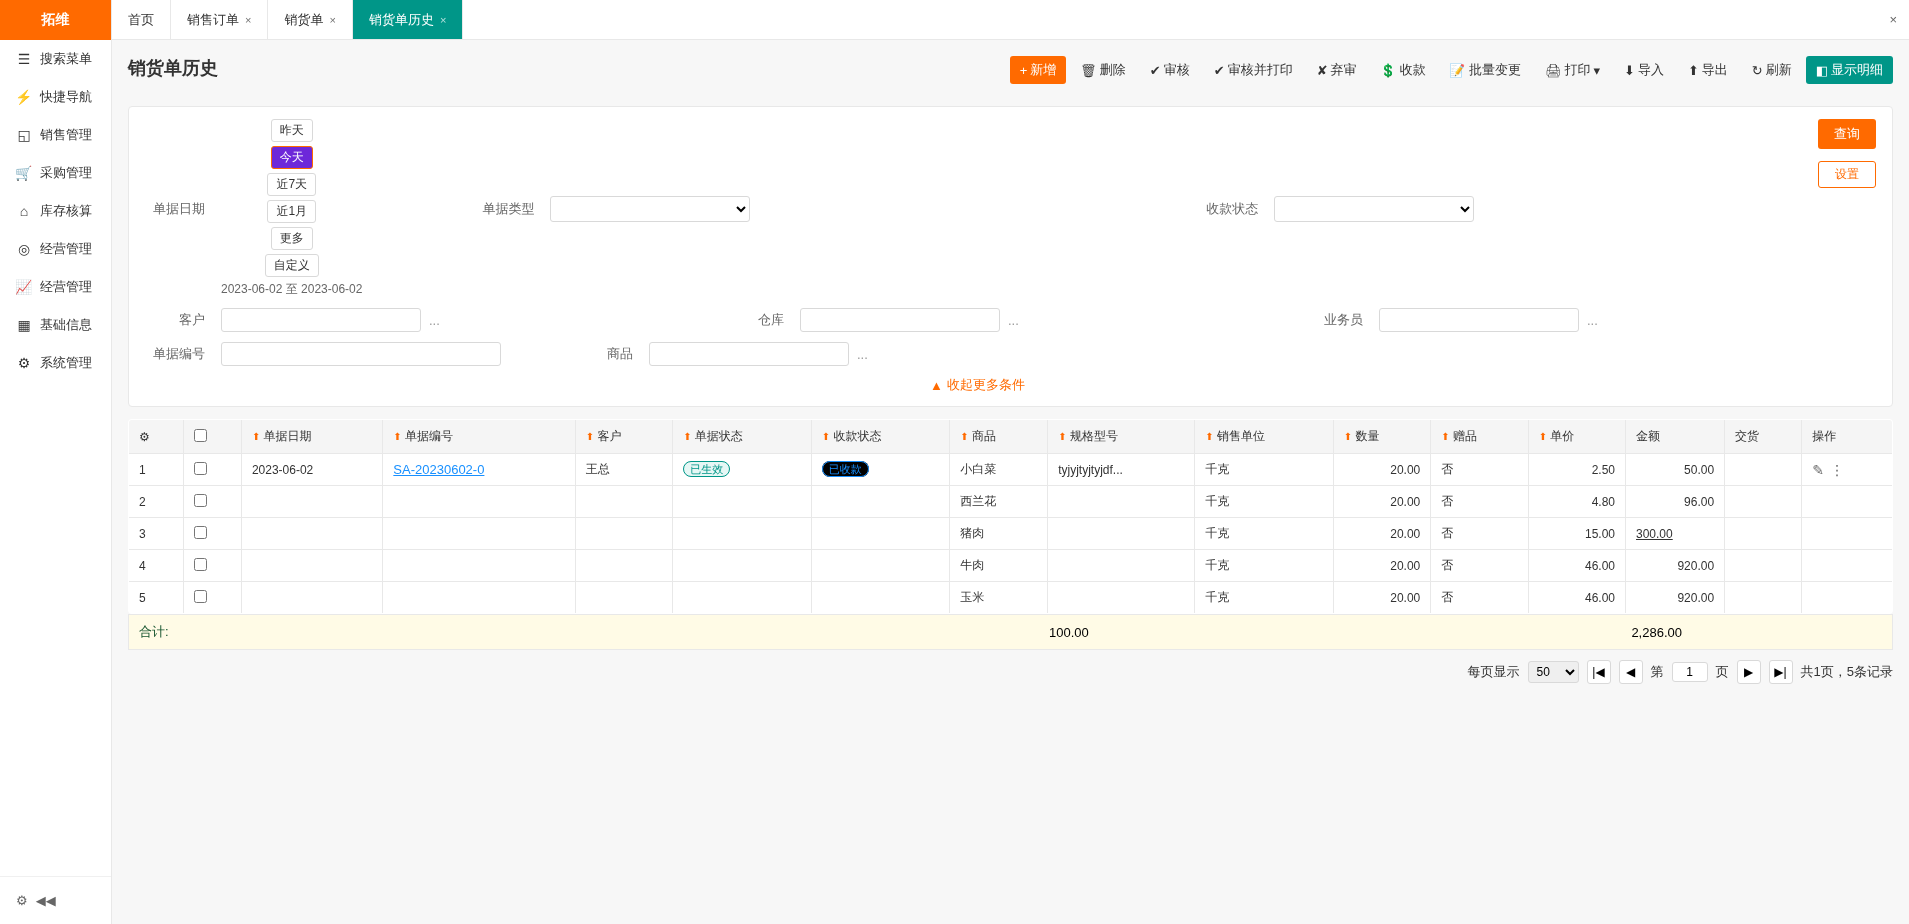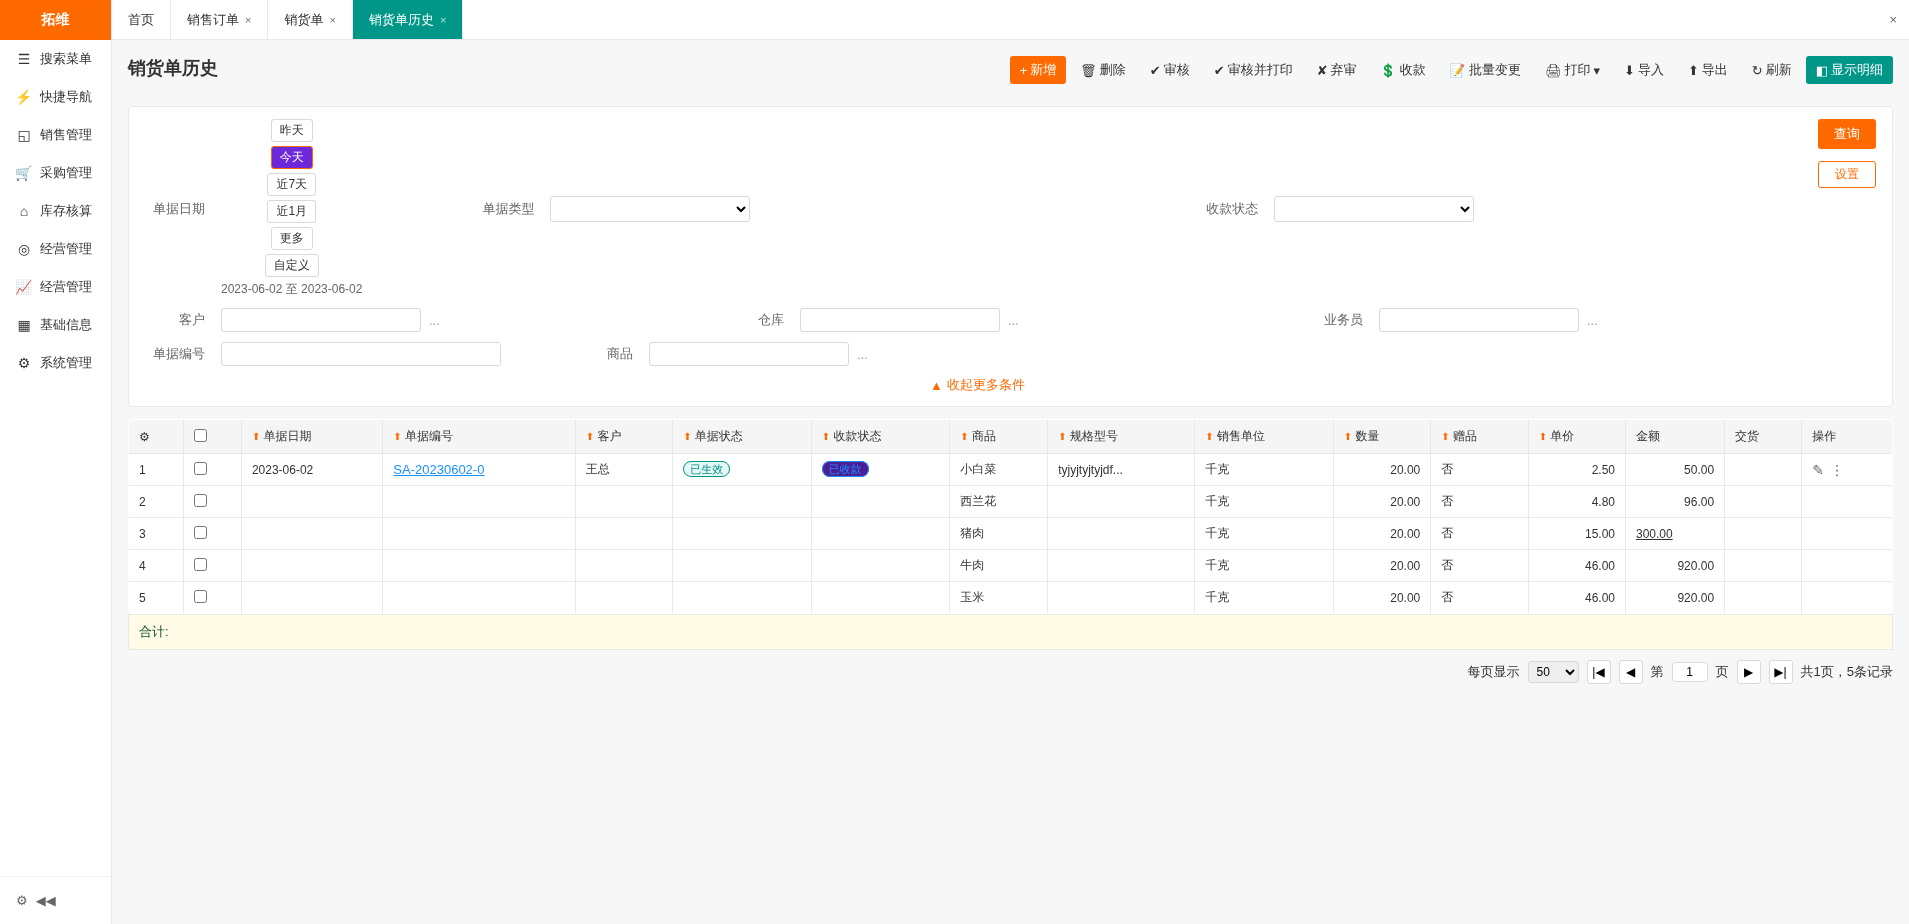--- a/index.html
+++ b/index.html
@@ -268,21 +268,21 @@
     .data-table .sort-icon { color: #ff6a00; font-size: 10px; }
     .badge-green {
       background: #e6f7f5;
       color: #009688;
       border: 1px solid #009688;
       padding: 1px 6px;
       border-radius: 10px;
       font-size: 11px;
     }
     .badge-blue {
-      background: #4c1d95;
+      background: #000000;
       color: #1890ff;
       border: 1px solid #1890ff;
       padding: 1px 6px;
       border-radius: 10px;
       font-size: 11px;
     }
     .link-text { color: #1890ff; cursor: pointer; text-decoration: underline; }
     .action-icons { display: flex; gap: 6px; }
     .action-icon { cursor: pointer; color: #666; font-size: 14px; }
 
@@ -667,20 +667,24 @@
             <td style="text-align: right;">46.00</td>
             <td style="text-align: right;">920.00</td>
             <td></td>
             <td></td>
           </tr>
         </tbody>
     </table>
 
     <div class="table-footer">
       <span class="summary-label">合计:</span>
+      <span style="flex:1; display:flex; justify-content:space-between; padding-right:200px;">
+        <span style="margin-left:850px;">100.00</span>
+        <span>2,286.00</span>
+      </span>
     </div>
 
     <div class="pagination">
       <span>每页显示</span>
       <select class="page-size-select">
         <option value="50">50</option>
         <option value="10">10</option>
         <option value="20">20</option>
         <option value="100">100</option>
       </select>

